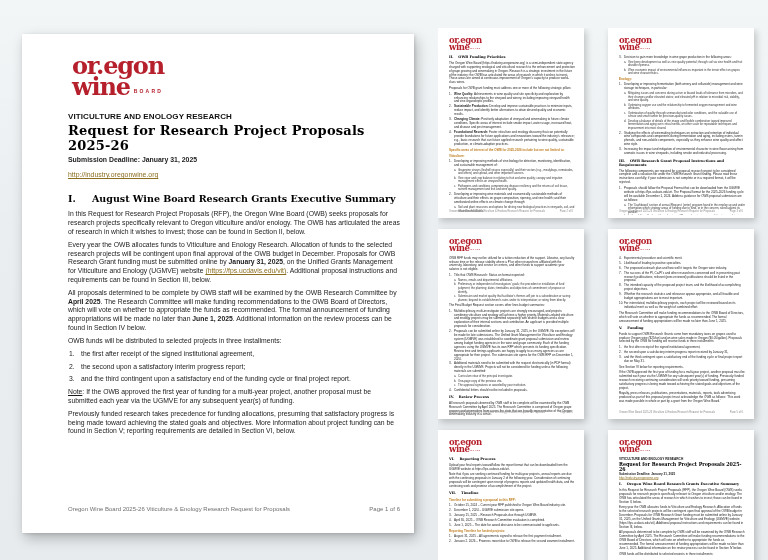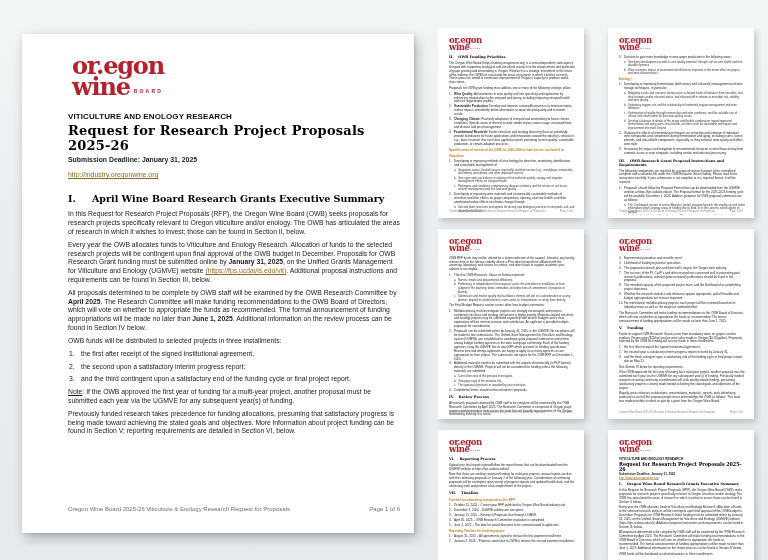--- a/index.html
+++ b/index.html
@@ -66,21 +66,21 @@
   <div class="logo">
     <div class="logo-l1">or.egon</div>
     <div class="logo-l2"><span>wine</span><span class="board">BOARD</span></div>
   </div>
   <div class="kicker">VITICULTURE AND ENOLOGY RESEARCH</div>
   <div class="doc-title">Request for Research Project Proposals 2025-26</div>
   <div class="deadline">Submission Deadline: January 31, 2025</div>
   <a class="url">http://industry.oregonwine.org</a>
   <div class="sec-h">
     <span class="h-num">I.</span>
-    <span>April Wine Board Research Grants Executive Summary</span>
+    <span>August Wine Board Research Grants Executive Summary</span>
   </div>
   <p class="mp"><span>In this Request for Research Project Proposals (RFP), the Oregon Wine Board (OWB) seeks proposals for research projects specifically relevant to Oregon viticulture and/or enology. The OWB has articulated the areas of research in which it wishes to invest; those can be found in Section II, below.</span></p>
   <p class="mp"><span>Every year the OWB allocates funds to Viticulture and Enology Research. Allocation of funds to the selected research projects will be contingent upon final approval of the OWB budget in December. Proposals for OWB Research Grant funding must be submitted online by </span><span class="b">January 31, 2025</span><span>, on the Unified Grants Management for Viticulture and Enology (UGMVE) website </span><a class="link">(https://fps.ucdavis.edu/vit)</a><span>. Additional proposal instructions and requirements can be found in Section III, below.</span></p>
   <p class="mp"><span>All proposals determined to be complete by OWB staff will be examined by the OWB Research Committee by </span><span class="b">April 2025</span><span>. The Research Committee will make funding recommendations to the OWB Board of Directors, which will vote on whether to appropriate the funds as recommended. The formal announcement of funding appropriations will be made no later than </span><span class="b">June 1, 2025</span><span>. Additional information on the review process can be found in Section IV below.</span></p>
   <p class="mp"><span>OWB funds will be distributed to selected projects in three installments:</span></p>
   <div>
       <div class="mli">
         <span class="mli-n">1.</span>
         <span>the first after receipt of the signed institutional agreement,</span>
       </div>

